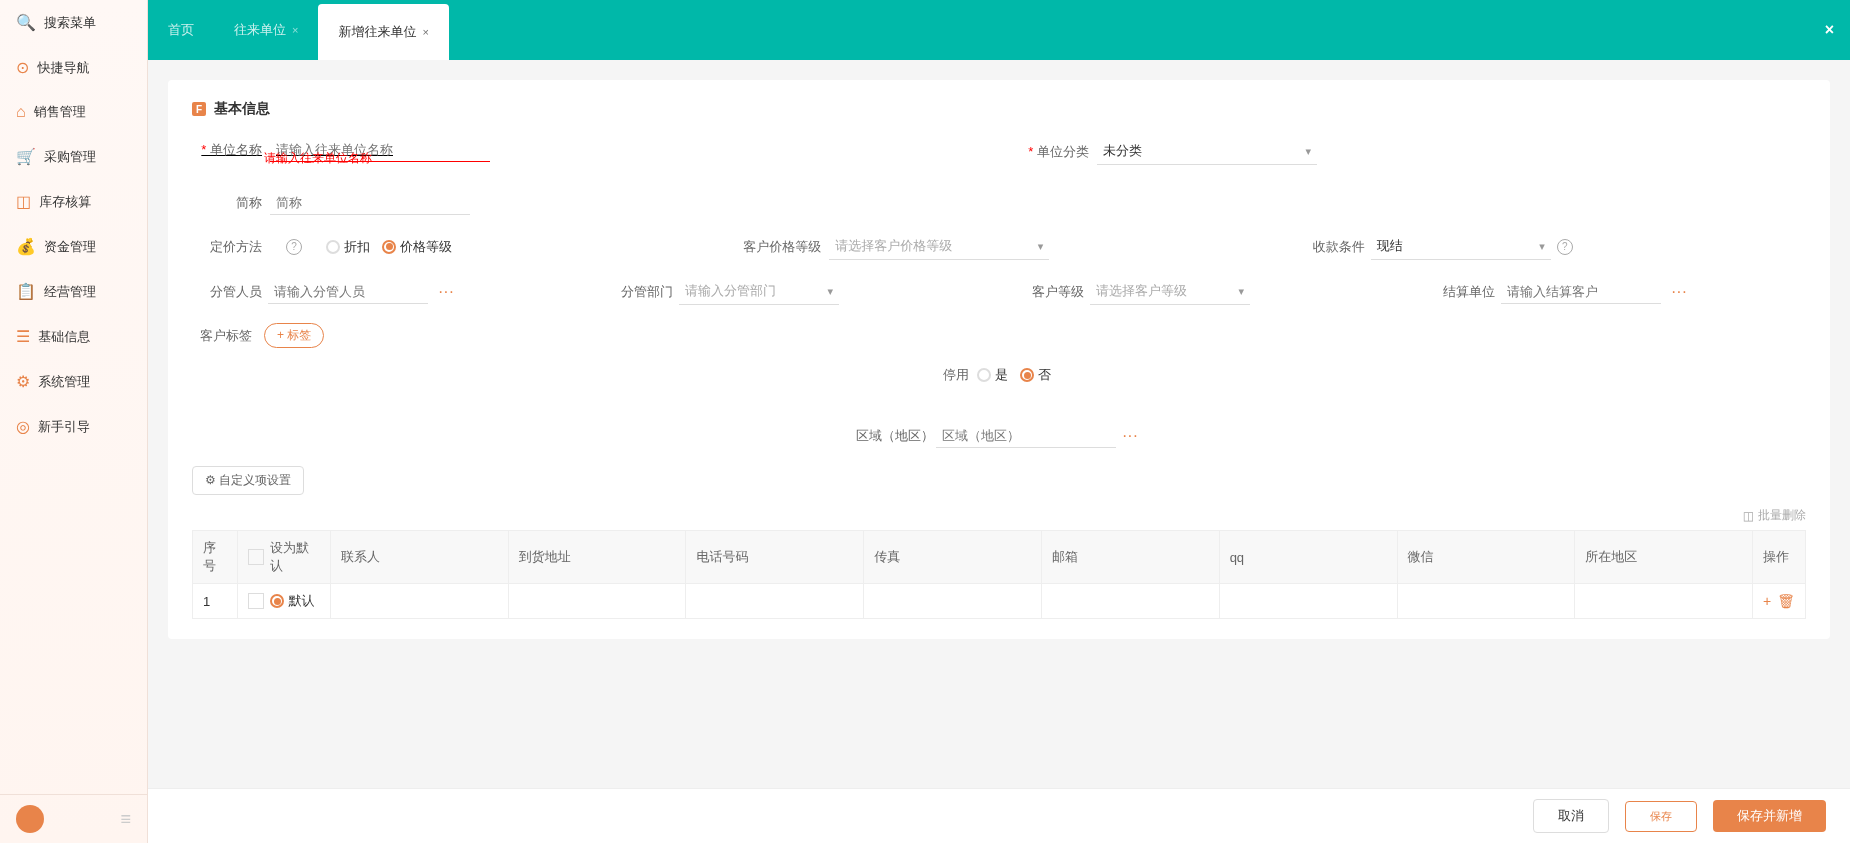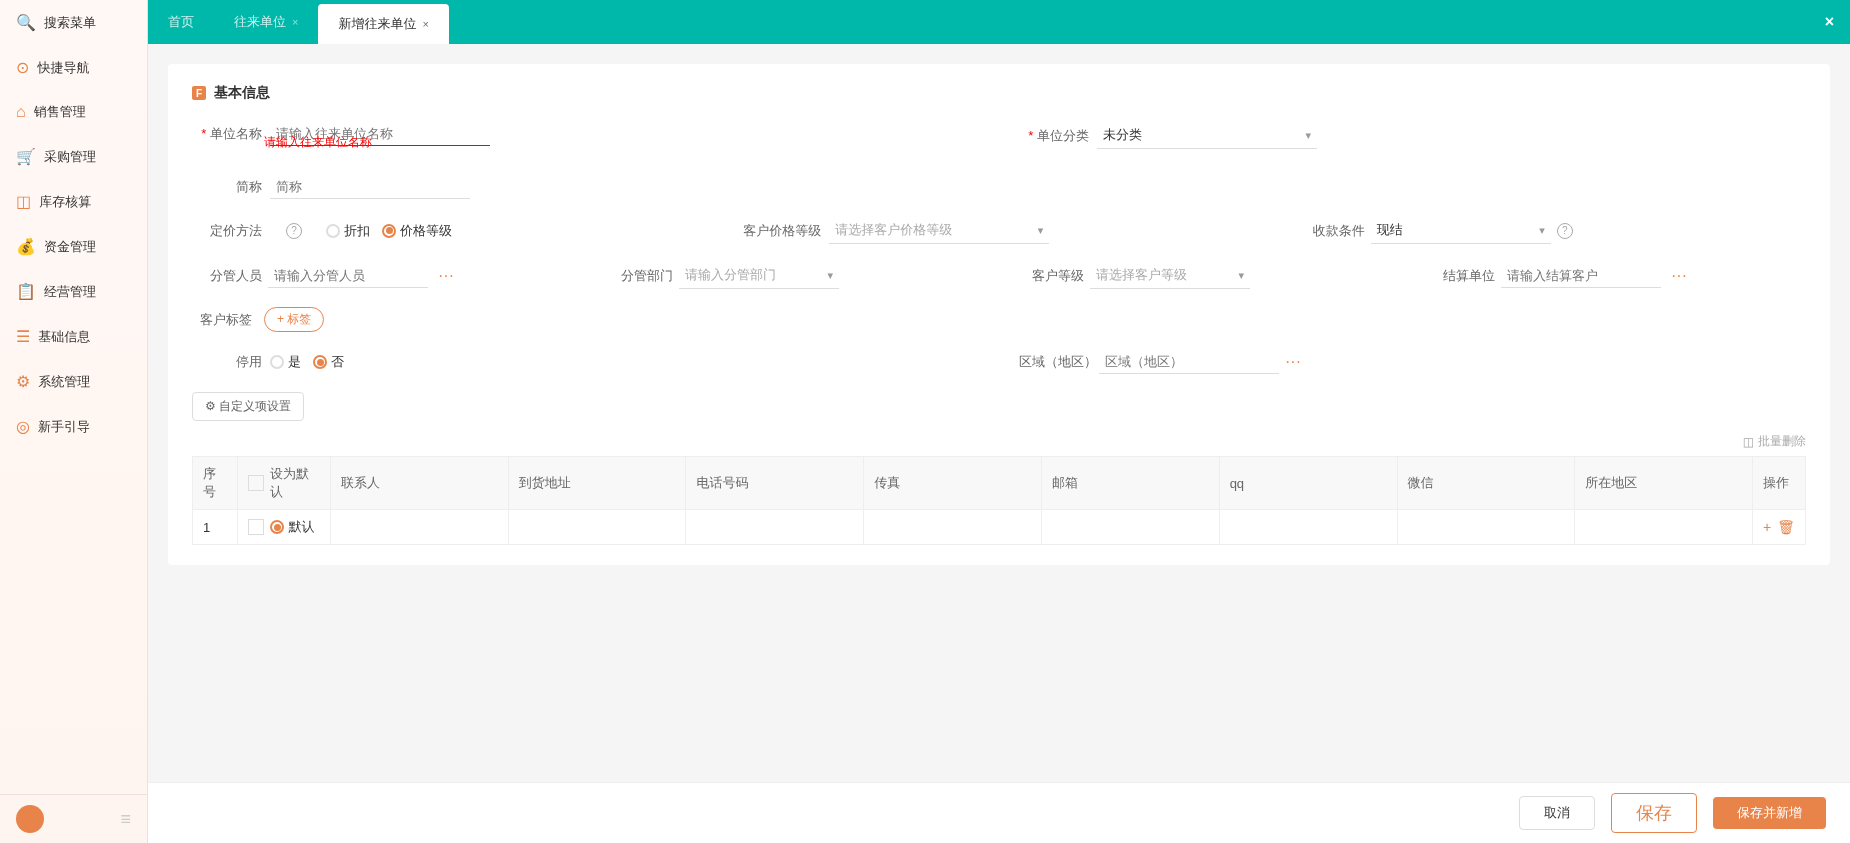--- a/index.html
+++ b/index.html
@@ -41,21 +41,21 @@
       display: flex;
       flex-direction: column;
       overflow: hidden;
     }
 
     
     .tab-bar {
       background: #00b8a9;
       display: flex;
       align-items: center;
-      height: 44px;
+      height: 60px;
       padding: 0;
       position: relative;
     }
     .tab {
       display: flex;
       align-items: center;
       padding: 0 20px;
       height: 100%;
       cursor: pointer;
       color: rgba(255,255,255,0.8);
@@ -329,21 +329,21 @@
       cursor: pointer;
       font-size: 13px;
     }
     .btn-save {
       padding: 7px 24px;
       border: 1px solid #e8844a;
       background: #fff;
       color: #e8844a;
       border-radius: 4px;
       cursor: pointer;
-      font-size: 18px;
+      font-size: 11px;
     }
     .btn-save-new {
       padding: 7px 24px;
       background: #e8844a;
       color: white;
       border: none;
       border-radius: 4px;
       cursor: pointer;
       font-size: 13px;
     }
@@ -430,21 +430,21 @@
     <div class="card">
 
       <div class="section-title">
         <span class="icon-mark">F</span>
         <span>基本信息</span>
       </div>
 
 
       <div class="form-row" style="gap:40px;">
         <div class="form-group" style="flex-direction:column; align-items:flex-start; gap:2px;">
-          <div style="display:flex; align-items:center; gap:8px;">
+          <div style="display:flex; align-items:center; gap:8px;text-decoration:underline;">
             <span class="form-label required-label">单位名称</span>
             <input class="form-input error" type="text" style="width: 220px; border-bottom-color: red;" placeholder="请输入往来单位名称">
           </div>
           <div class="error-msg" style="margin-left:72px;">请输入往来单位名称</div>
         </div>
         <div class="form-group">
           <span class="form-label required-label">单位分类</span>
           <div class="form-select form-select-wide">
             <span class="select-text has-value">未分类</span>
             <span class="arrow">▾</span>
@@ -516,21 +516,21 @@
           <input class="form-input" type="text" style="width: 160px;" placeholder="请输入结算客户">
           <span class="more-btn">···</span>
         </div>
       </div>
 
       <div class="form-row" style="align-items:center; gap:12px;">
         <span class="form-label" style="min-width:60px;">客户标签</span>
         <button class="tag-add-btn">+ 标签</button>
       </div>
 
-      <div class="form-row" style="gap:40px; align-items:center;">
+      <div class="form-row" style="gap:40px; align-items:center;flex-direction:column;">
         <div class="form-group" style="align-items:center; gap:8px;">
           <span class="form-label">停用</span>
           <div class="radio-group">
             <div class="radio-item">
               <div class="radio-circle"></div>
               <span>是</span>
             </div>
             <div class="radio-item">
               <div class="radio-circle selected"></div>
               <span>否</span>

